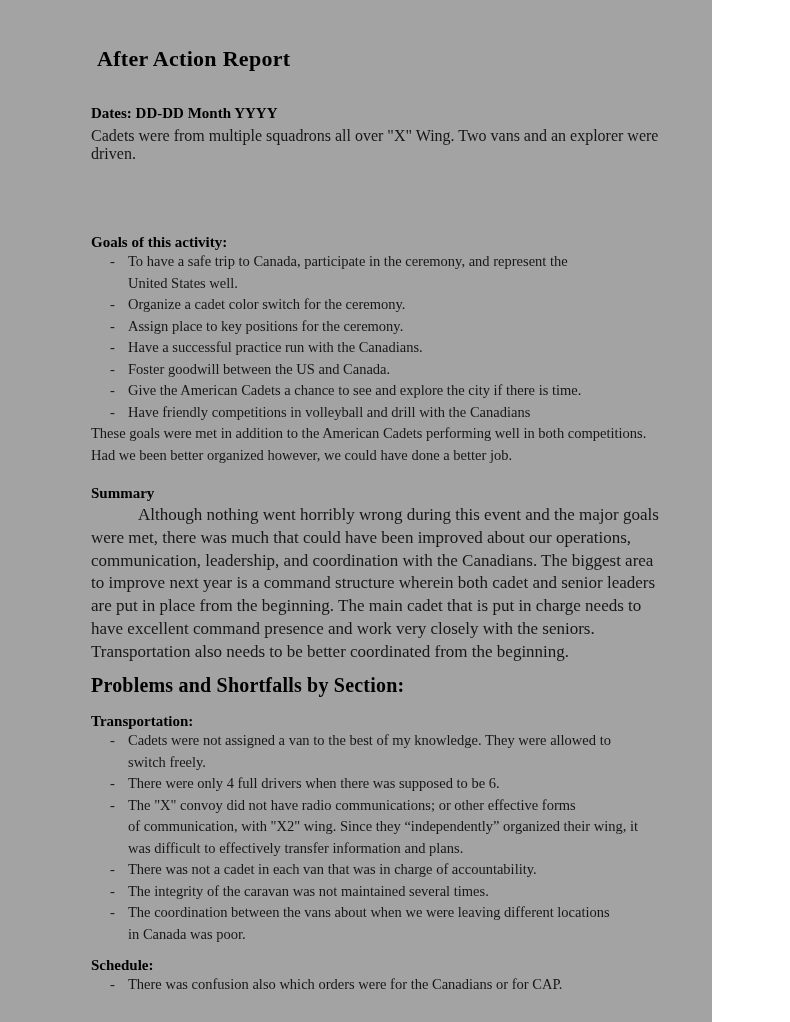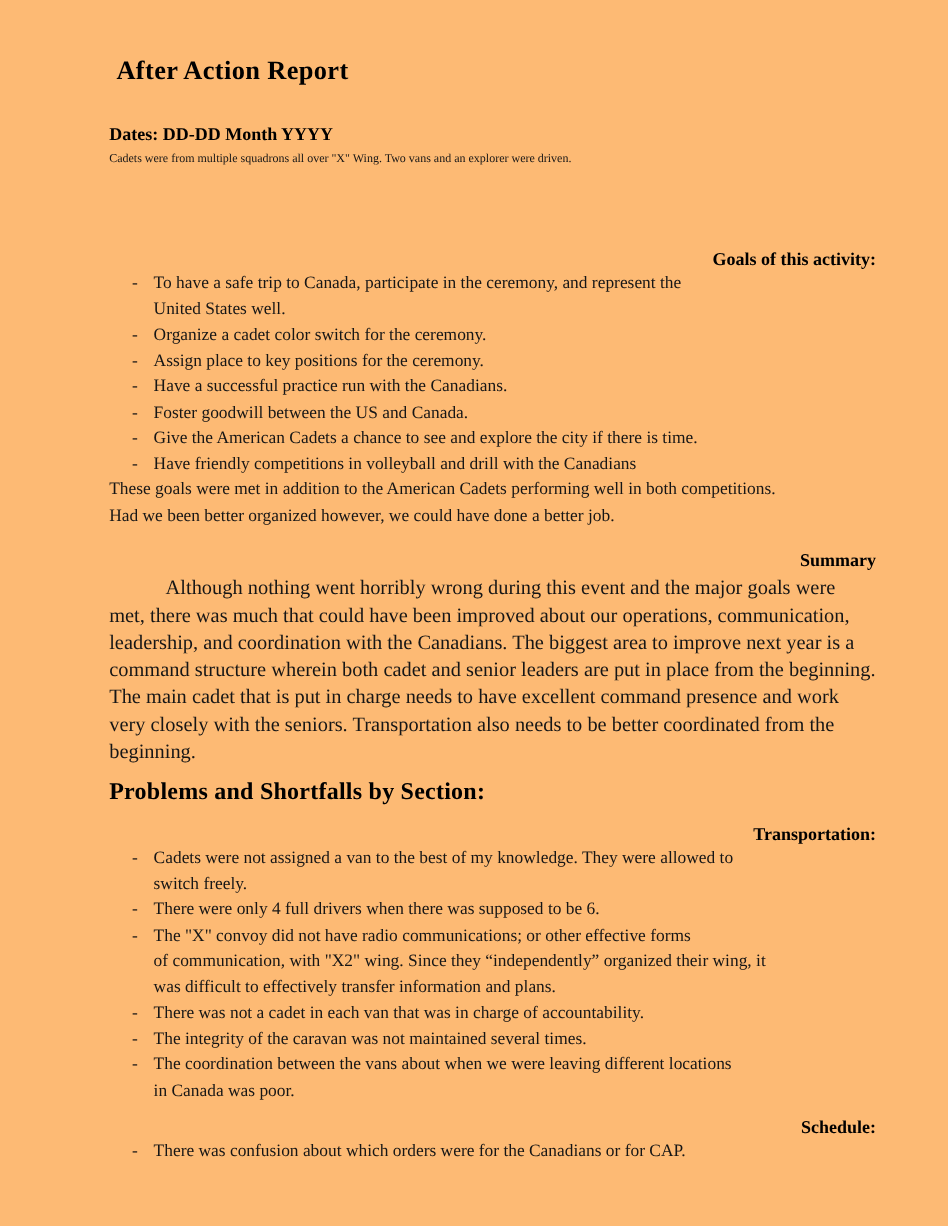--- a/index.html
+++ b/index.html
@@ -1,31 +1,31 @@
 <!DOCTYPE html>
 <html><head>
 <meta charset="utf-8">
 <style>
   html, body { margin:0; padding:0; background:#ffffff; }
   .page {
-    width:790px; height:1022px;
-    background:#fdba74; color:#161616;
+    width:712px; height:1022px;
+    background:#a3a3a3; color:#161616;
     font-family:"Liberation Serif", serif;
     box-sizing:border-box;
-    padding:46px 60px 0 91px;
+    padding:46px 48px 0 91px;
     overflow:hidden;
     position:relative;
   }
   .title {
     font-size:22px; font-weight:bold; color:#000;
     margin:0 0 0 6px; letter-spacing:0.3px;
   }
   .dates { font-size:15px; font-weight:bold; color:#000; margin-top:33px; }
-  .intro { font-size:10px; margin-top:5px; }
-  .h-bold { font-size:15px; font-weight:bold; color:#000;text-align:right; }
+  .intro { font-size:16px; margin-top:5px; }
+  .h-bold { font-size:15px; font-weight:bold; color:#000; }
   .goals-head { margin-top:71px; }
   .bullets { margin:0; padding:0; }
   .bullet { display:flex; font-size:14.5px; line-height:21.5px; }
   .bullet .dash { padding-left:19px; width:18px; flex:0 0 auto; }
   .bullet .btext { white-space:pre-line; max-width:612px; }
   .para { font-size:14.5px; line-height:21.5px; white-space:pre-line; }
   .summary-head { margin-top:19px; }
   .summary-body {
     font-size:17px; line-height:22.8px;
     text-indent:47px; margin-top:2px; white-space:normal;
@@ -136,17 +136,17 @@
 in Canada was poor.</span>
       </div>
     </div>
 
   <div class="h-bold schedule-head">Schedule:</div>
 
   <div class="bullets">
 
       <div class="bullet">
         <span class="dash">-</span>
-        <span class="btext">There was confusion about which orders were for the Canadians or for CAP.</span>
+        <span class="btext">There was confusion also which orders were for the Canadians or for CAP.</span>
       </div>
     </div>
 
 </div>
 
 </body></html>

